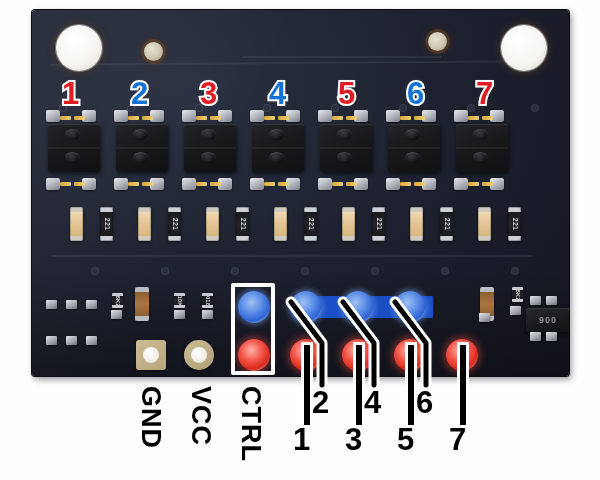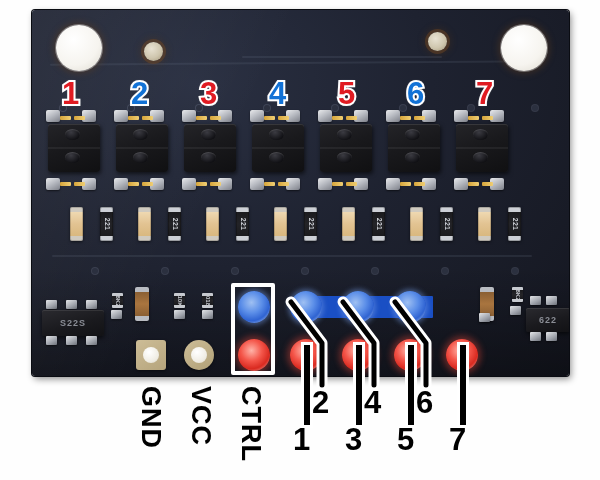--- a/index.html
+++ b/index.html
@@ -365,23 +365,20 @@
         <span>221</span>
       </div>
     <div class="cap" style="left:446px; top:197px;"></div>
     <div class="res" style="left:476px; top:197px;">
         <span>221</span>
       </div>
 
     <div class="leg" style="left:14px; top:290px;"></div>
     <div class="leg" style="left:34px; top:290px;"></div>
     <div class="leg" style="left:54px; top:290px;"></div>
-    <div class="sot" style="left:10px; top:300px; width:62px; height:26px;">
-      <span>S22S</span>
-    </div>
     <div class="leg" style="left:14px; top:326px;"></div>
     <div class="leg" style="left:34px; top:326px;"></div>
     <div class="leg" style="left:54px; top:326px;"></div>
 
     <div class="res-s" style="left:80px; top:283px;">
         <span>8K2</span>
       </div>
     <div class="leg" style="left:79px; top:300px;"></div>
     <div class="cap-brown" style="left:103px; top:277px;"></div>
     <div class="res-s" style="left:142px; top:283px;">
@@ -399,21 +396,21 @@
     <div class="cap-brown" style="left:448px; top:277px;"></div>
     <div class="res-s" style="left:480px; top:277px;">
         <span>8K2</span>
       </div>
     <div class="leg" style="left:447px; top:303px;"></div>
     <div class="leg" style="left:478px; top:296px;"></div>
 
     <div class="leg" style="left:498px; top:286px;"></div>
     <div class="leg" style="left:514px; top:286px;"></div>
     <div class="sot" style="left:494px; top:298px; width:44px; height:24px;">
-      <span>622</span>
+      <span>900</span>
     </div>
     <div class="leg" style="left:498px; top:322px;"></div>
     <div class="leg" style="left:514px; top:322px;"></div>
 
     <div class="bluebar" style="left:265px; top:286px; width:136px;"></div>
 
     <div class="pad-blue" style="left:206px; top:281px;"></div>
     <div class="pad-blue" style="left:258px; top:281px;"></div>
     <div class="pad-blue" style="left:310px; top:281px;"></div>
     <div class="pad-blue" style="left:362px; top:281px;"></div>

